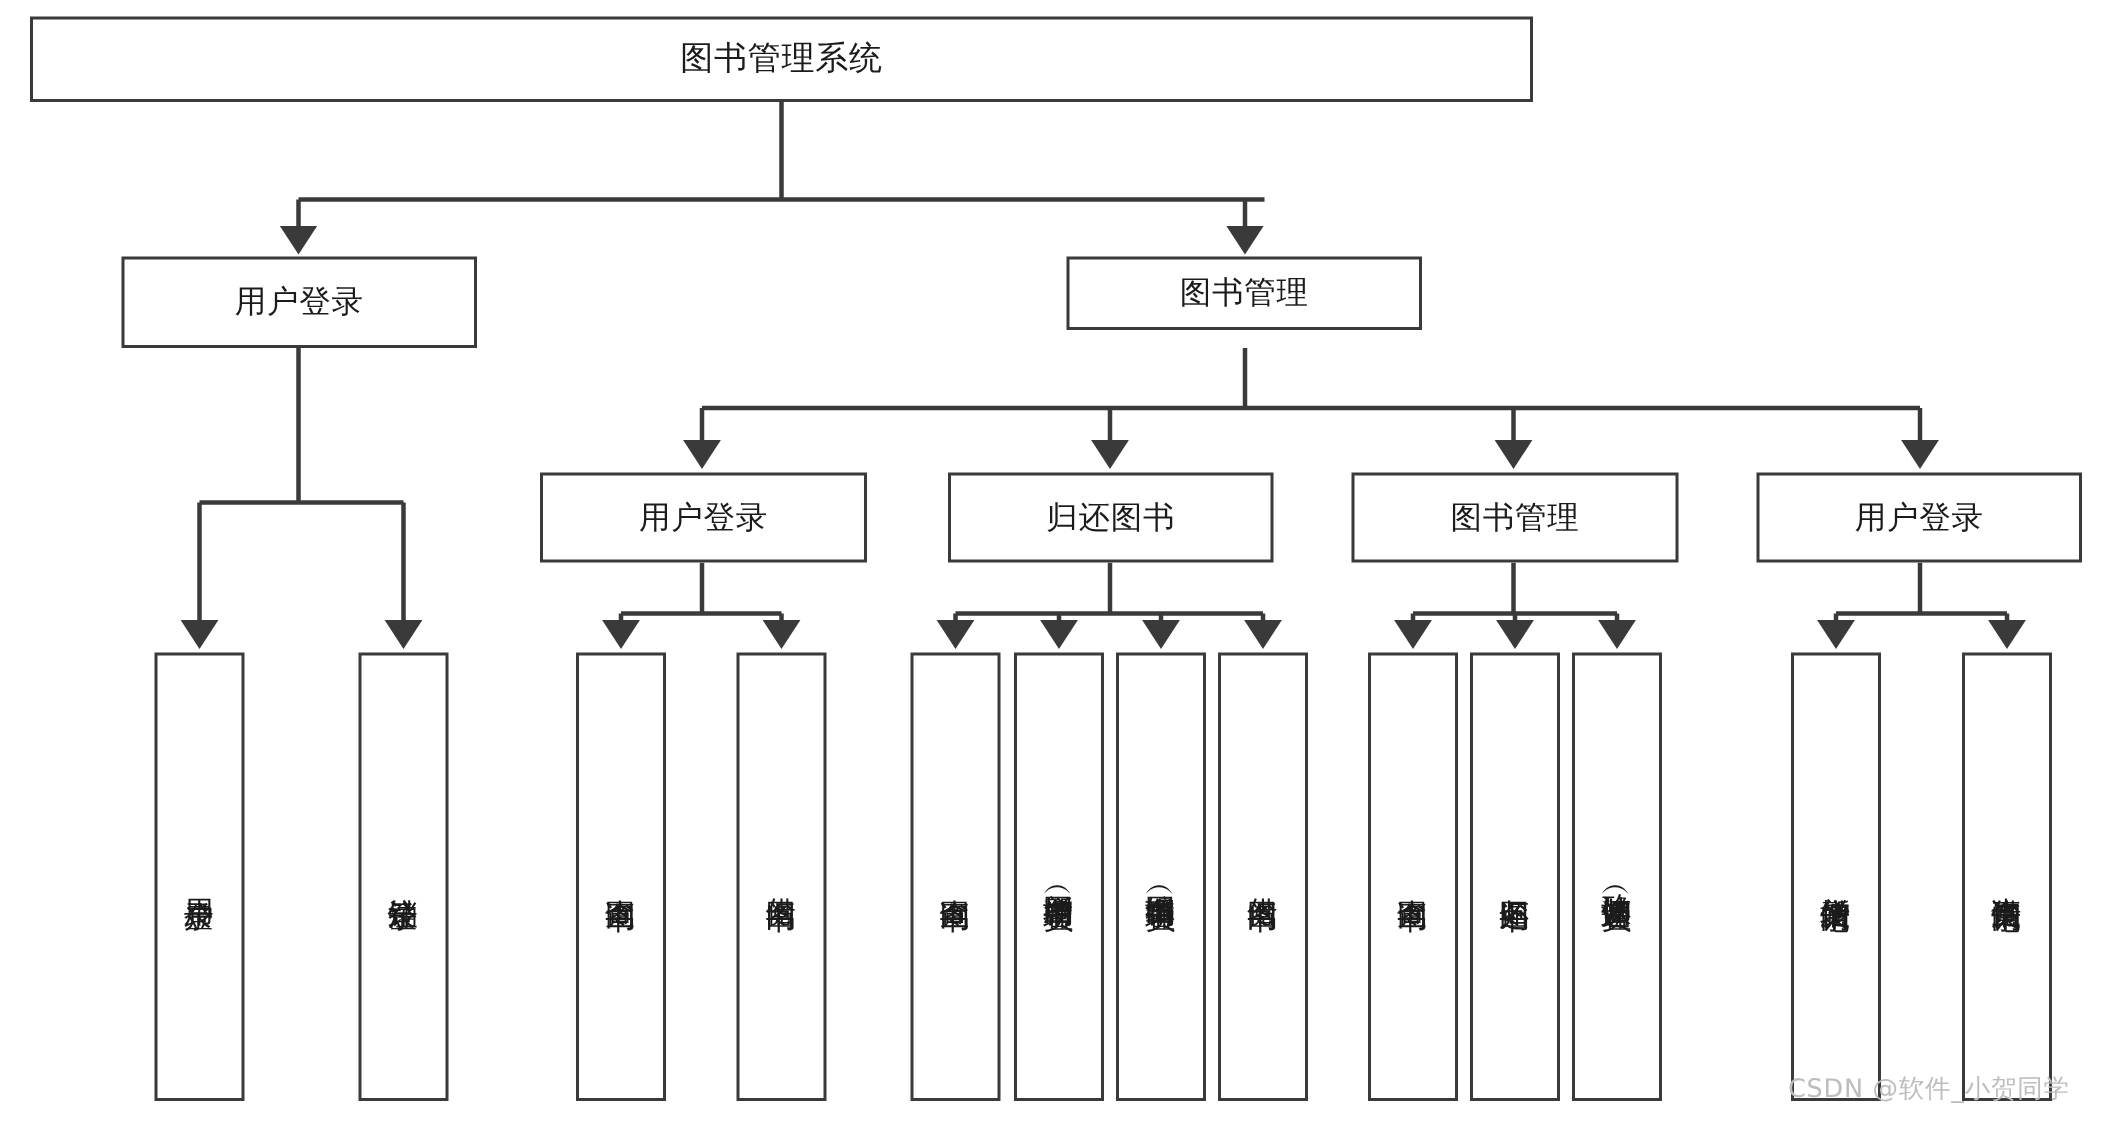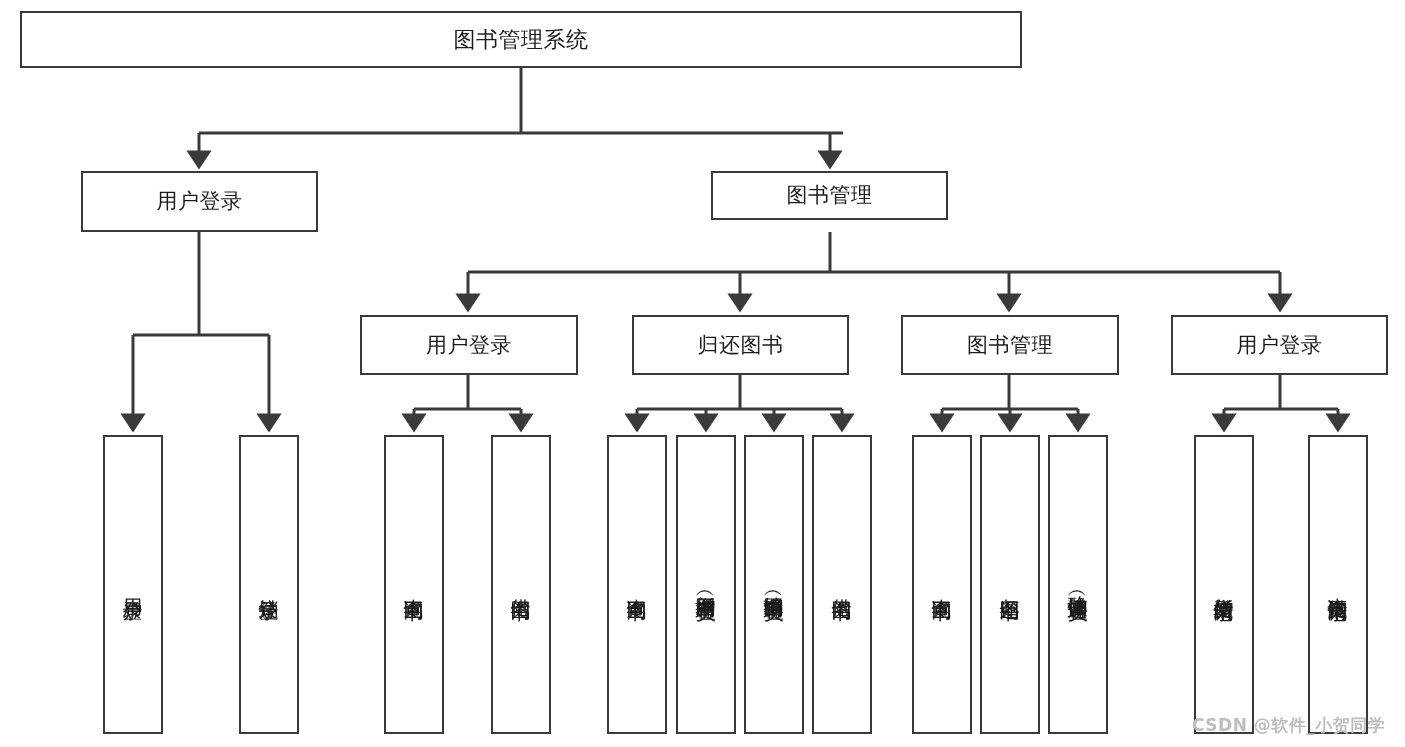--- a/index.html
+++ b/index.html
@@ -65,21 +65,20 @@
     max-height: 100%;
   }
   .watermark {
     position: absolute;
     color: #bdbdbd;
     font-size: 17px;
     letter-spacing: 0.5px;
     z-index: 5;
     white-space: nowrap;
     user-select: none;
-    font-weight: bold;
   }
 </style>
 </head>
 <body>
 
 <div id="diagram-canvas">
 
   <svg id="edges-layer" viewBox="0 0 1405 747" width="1405" height="747" xmlns="http://www.w3.org/2000/svg">
     <defs>
       <marker id="arrowhead" markerWidth="9" markerHeight="9" refX="3.2" refY="4.5" orient="auto" markerUnits="strokeWidth">

